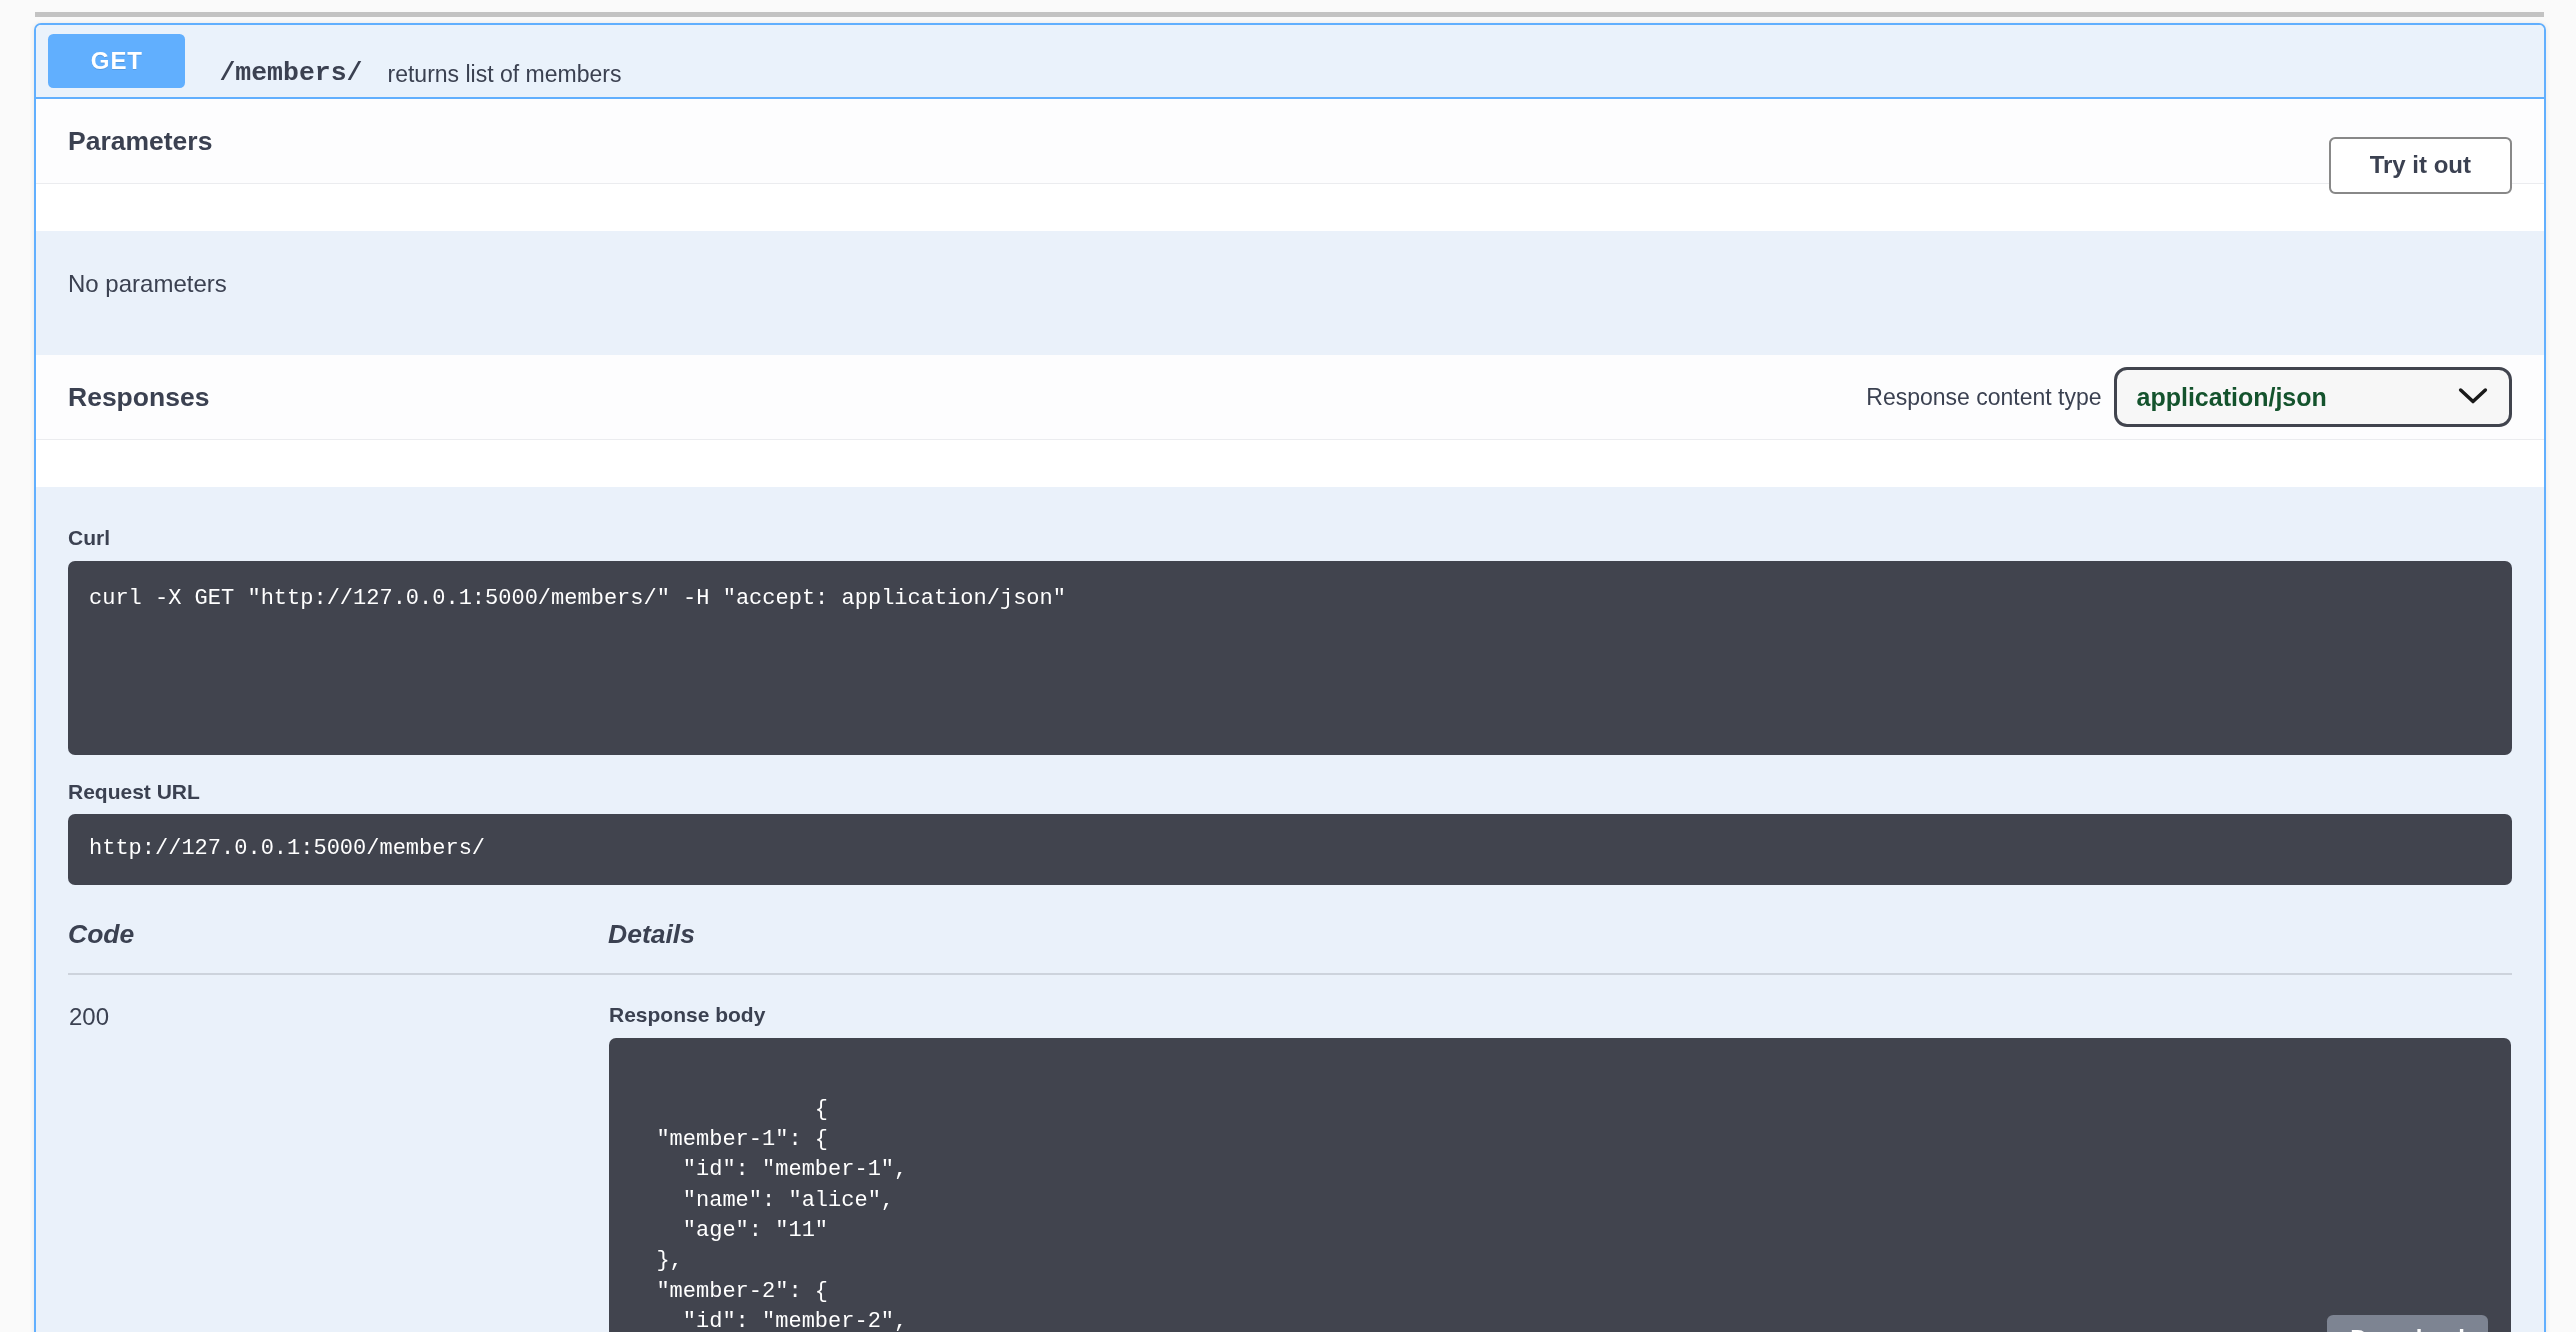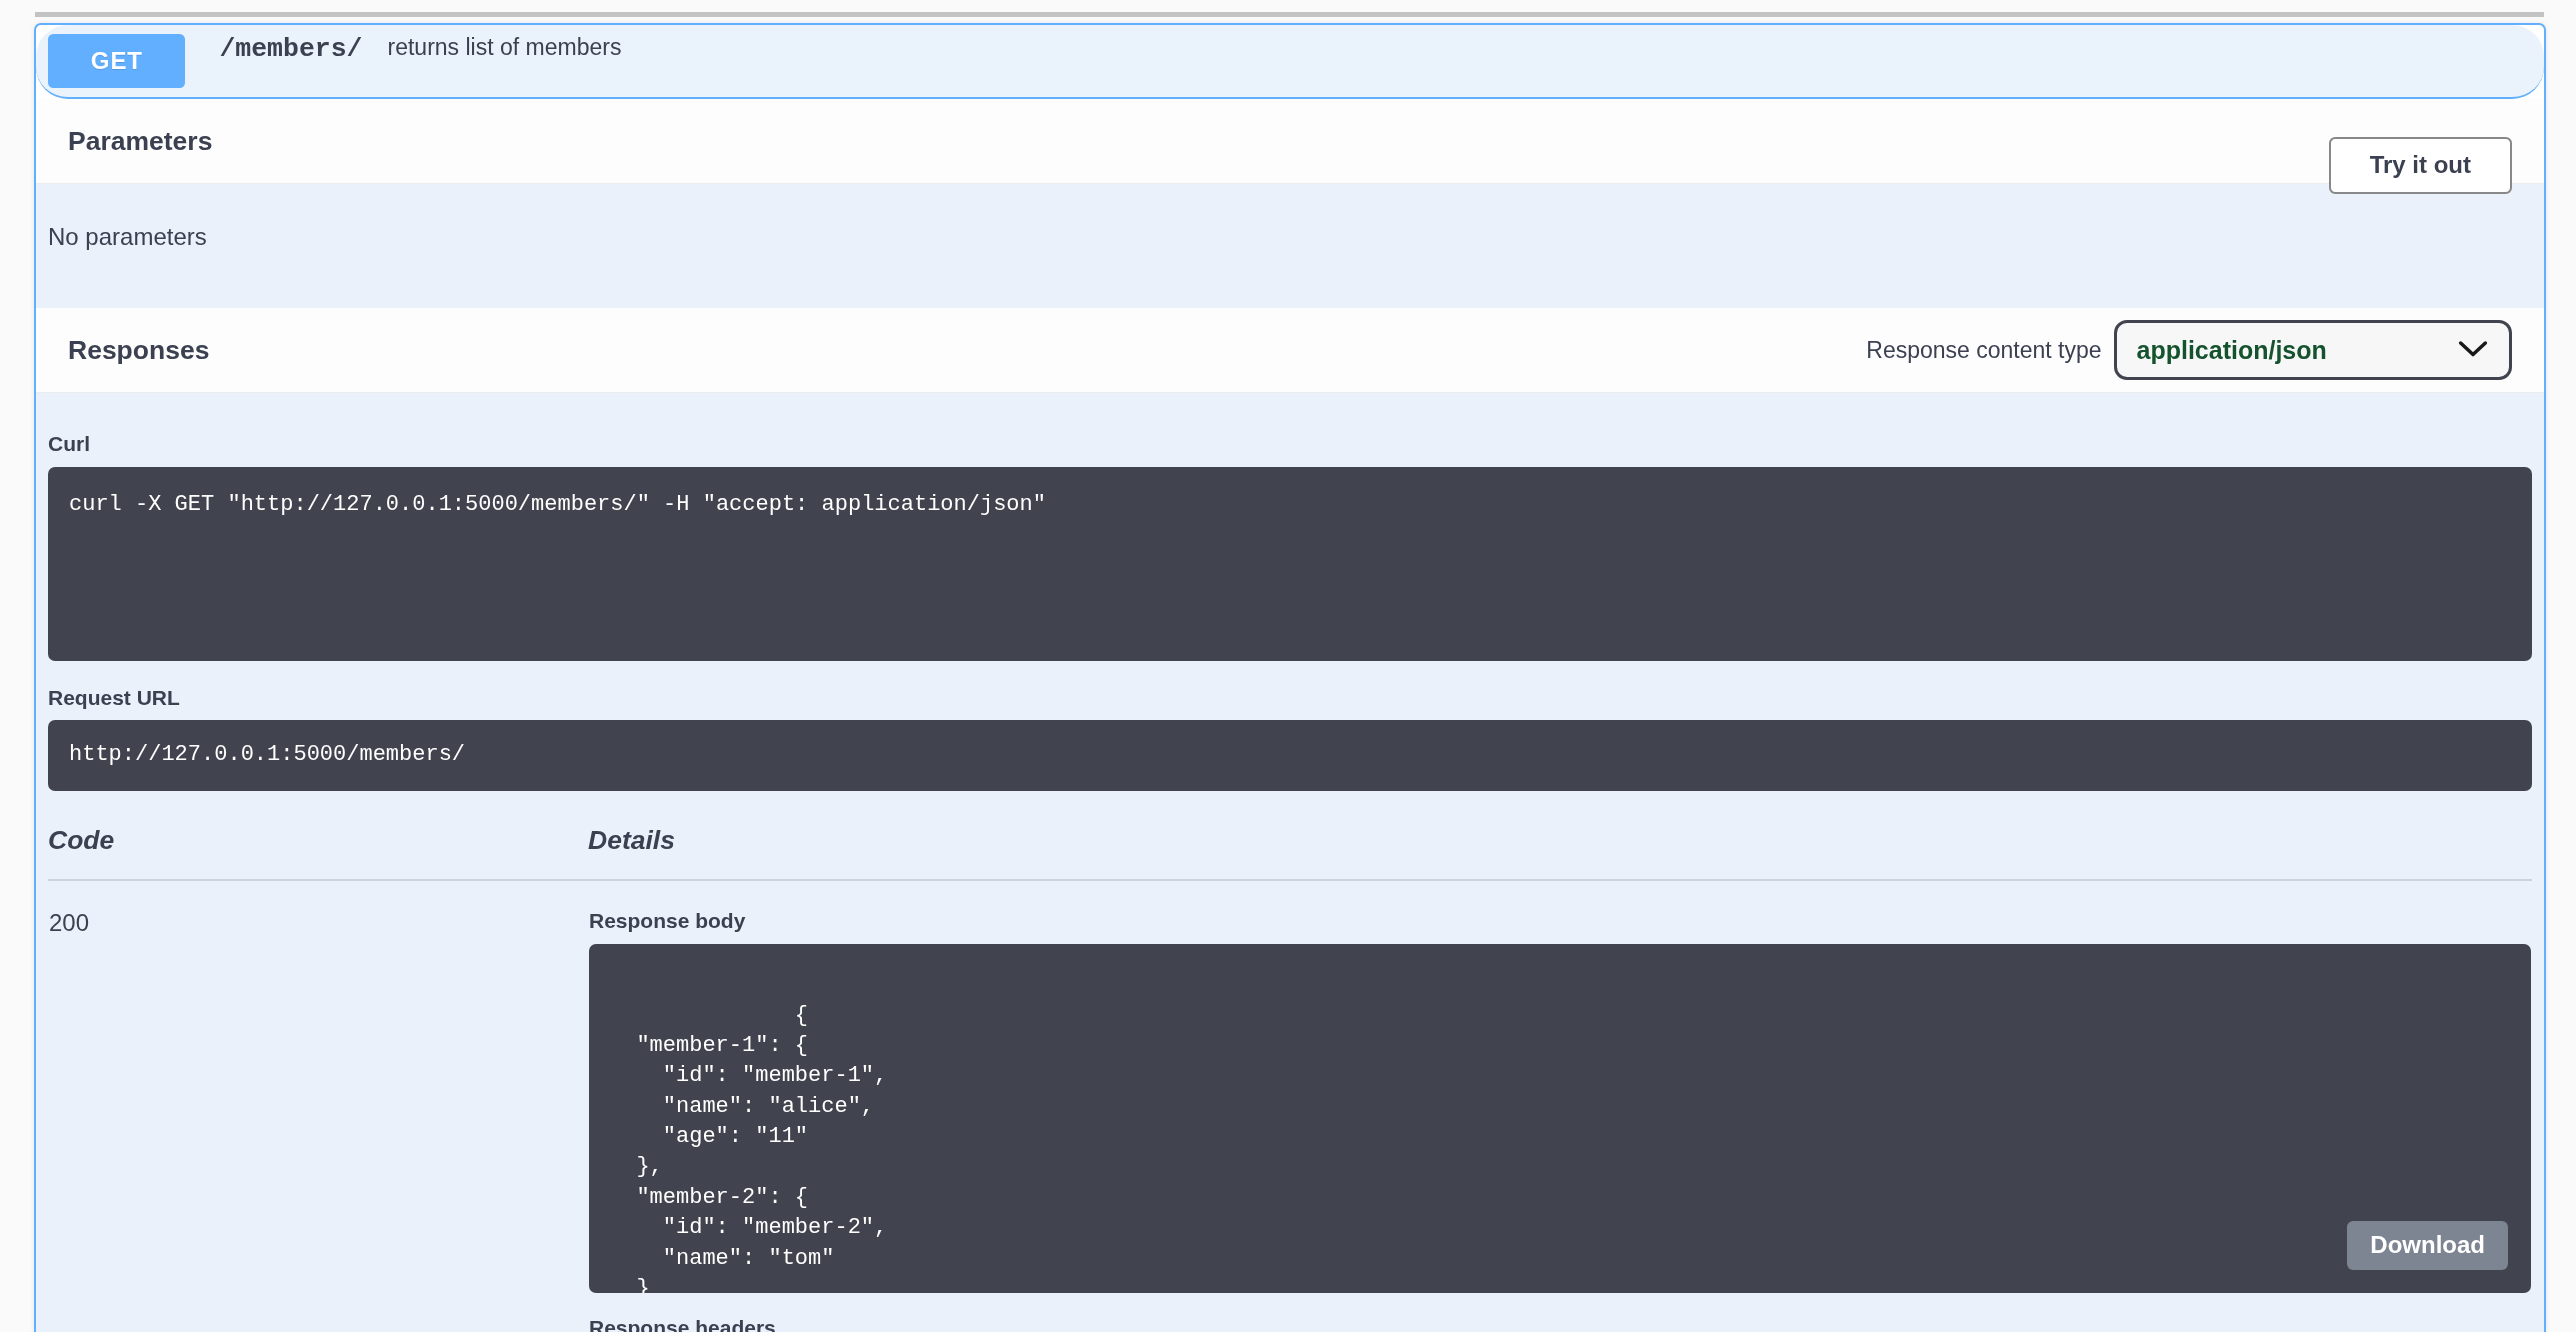--- a/index.html
+++ b/index.html
@@ -27,25 +27,24 @@
     border: 2.7px solid #61affe;
     border-radius: 7px;
     background: #fff;
     box-shadow: 0 0 5.3px rgba(0,0,0,0.08);
     overflow: hidden;
   }
 
   
   .opblock-summary {
     display: flex;
-    align-items: flex-start;
+    align-items: flex-end;
     background: #eaf2fb;
     padding: 8.8px 12.4px;
     border-bottom: 2.7px solid #61affe;
-    border-radius: 32px;
   }
   .http-method {
     background: #61affe;
     color: #fff;
     border-radius: 5.3px;
     font-size: 24px;
     font-weight: bold;
     letter-spacing: 0.9px;
     text-align: center;
     min-width: 137px;
@@ -120,21 +119,22 @@
   .select-box .chev {
     position: absolute;
     right: 21px; top: 50%;
     transform: translateY(-50%);
     display: block;
   }
 
   
   .pale {
     background: #eaf1fa;
-    padding: 0 12px;
+    padding: 0 32px;
+    margin-top: 47px;
   }
   .no-params {
     font-size: 24px;
     color: #3b4151;
     padding: 39px 0 57px 0;
   }
 
   .sub-label {
     font-size: 21px;
     font-weight: bold;

